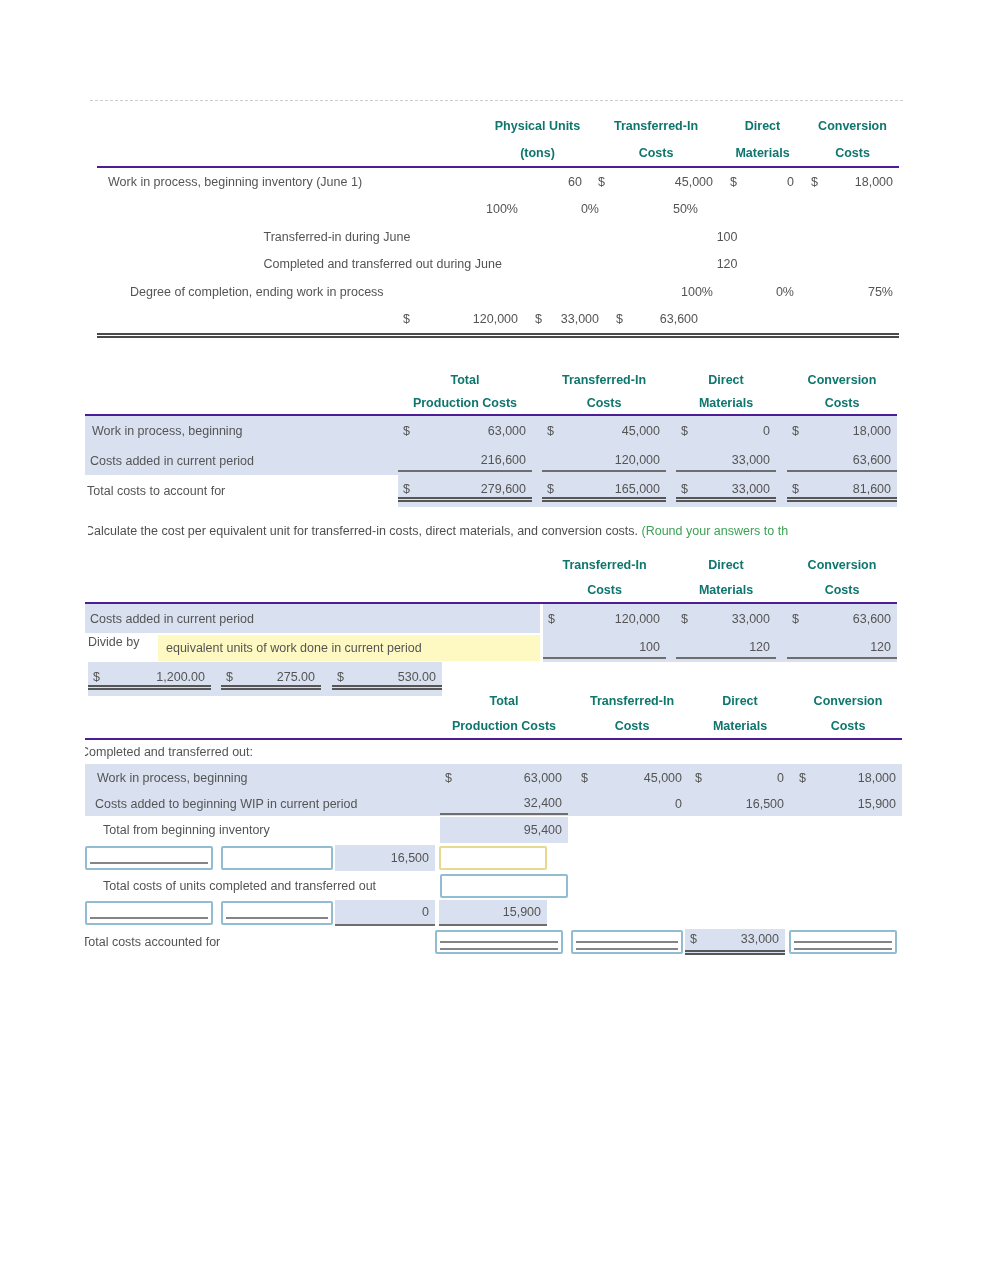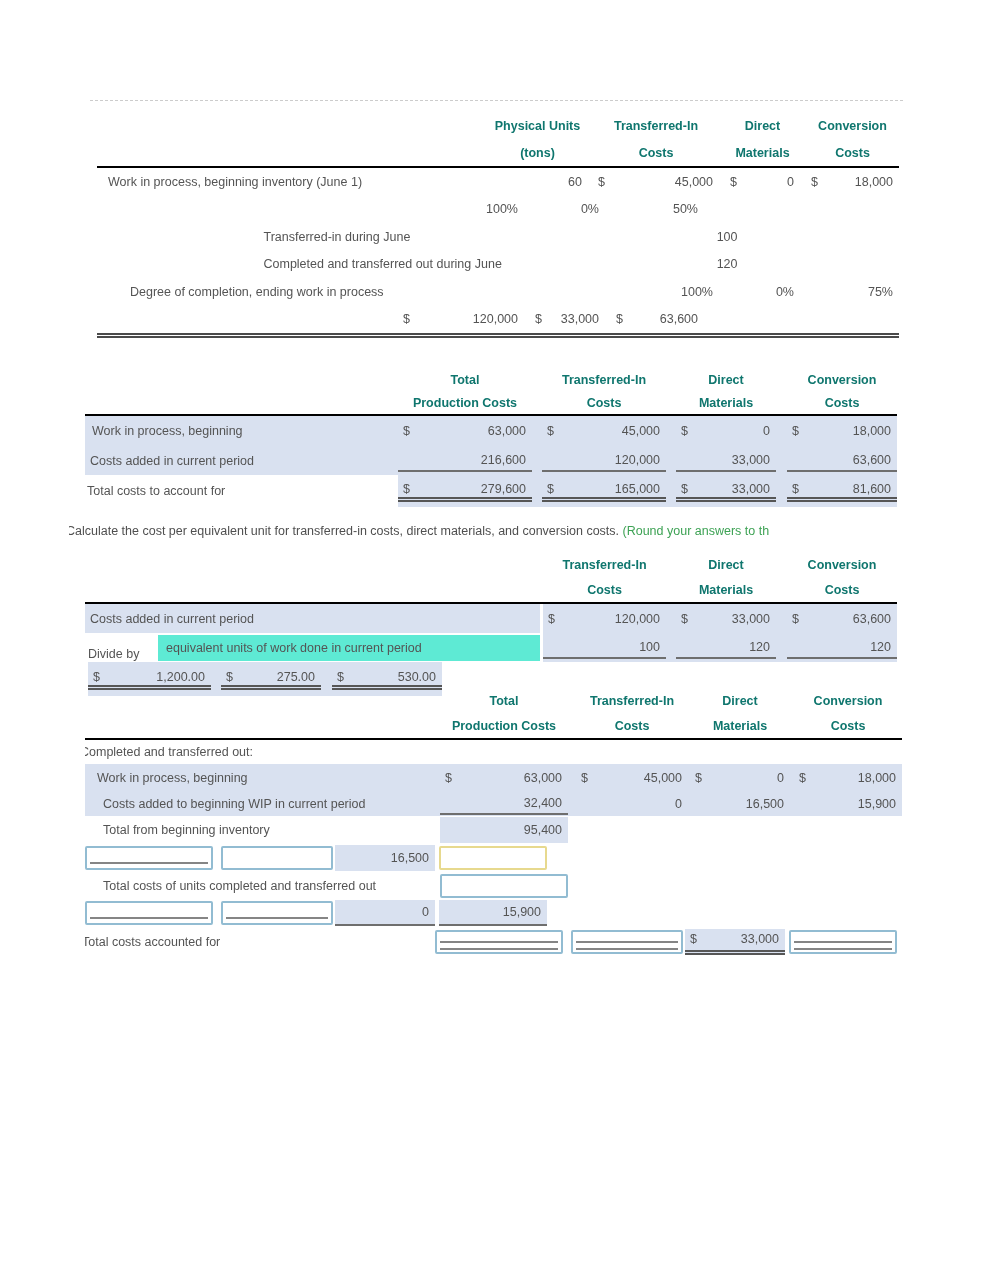--- a/index.html
+++ b/index.html
@@ -7,21 +7,21 @@
   #canvas {
     position: relative; width: 990px; height: 1280px; background: #ffffff;
     font-family: "Liberation Sans", sans-serif; font-size: 12.5px; color: #545454;
     overflow: hidden;
   }
   .dashline { position:absolute; left:90px; top:100px; width:813px; border-top:1px dashed #cccccc; }
   .tbl { position:absolute; }
   .hdr { font-weight: bold; color:#0f766e; }
   .hrow { display:flex; align-items:center; }
   .hrow .hc { text-align:center; }
-  .hline { border-bottom:2px solid #000000; }
+  .hline { border-bottom:2px solid #4c1d95; }
   .r { display:flex; align-items:center; position:relative; }
   .cell { height:22px; display:flex; align-items:center; }
   .money { justify-content:space-between; padding:0 6px 0 5px; }
   .num  { justify-content:flex-end; padding-right:6px; }
   .ul  { border-bottom:2px solid #6e6e6e; }
   .dul { border-bottom:5px double #565656; }
   .hl  { background:#d9e1f0; }
   .dbl-line { height:5px; border-top:2px solid #4a4a4a; border-bottom:2px solid #4a4a4a; }
   .lbl { white-space:nowrap; overflow:visible; }
   .clip { margin-left:-5px; }
@@ -53,33 +53,33 @@
   
   .t3 { left:85px; top:552px; width:812px; }
   .t3 .cl { width:455px; }
   .t3 .sp { width:3px; }
   .t3 .vz { width:354px; display:flex; align-items:center; }
   .t3 .cti { width:123px; } .t3 .gB { width:10px; } .t3 .gC { width:11px; }
   .t3 .cdm { width:100px; } .t3 .ccv { width:110px; }
   .t3 .hrow { height:26px; }
   .t3 .p5{padding-left:5px;} .t3 .p3{padding-left:3px;} .t3 .p4{padding-left:4px;}
   .t3 .dv { width:73px; }
-  .t3 .phrase { width:382px; height:26px; display:flex; align-items:center; padding-left:8px; background:#5eead4; }
+  .t3 .phrase { width:382px; height:26px; display:flex; align-items:center; padding-left:8px; background:#fef9c3; }
 
   
   .t4 { left:85px; top:688px; width:817px; overflow:hidden; }
   .t4 .cl { width:355px; }
   .t4 .ctot { width:128px; }
   .t4 .gA { width:8px; } .t4 .gB { width:2px; } .t4 .gC { width:4px; }
   .t4 .cti { width:112px; } .t4 .cdm { width:100px; } .t4 .ccv { width:108px; }
   .t4 .hrow { height:26px; }
-  .t4 .p11{padding-left:11px;} .t4 .p12{padding-left:12px;} .t4 .p10{padding-left:18px;} .t4 .p18{padding-left:18px;}
-
-  
-  .para { position:absolute; left:69px; top:524px; width:820px; height:18px;
+  .t4 .p11{padding-left:11px;} .t4 .p12{padding-left:12px;} .t4 .p10{padding-left:10px;} .t4 .p18{padding-left:18px;}
+
+  
+  .para { position:absolute; left:88px; top:524px; width:820px; height:18px;
           white-space:nowrap; overflow:hidden; text-indent:-3px; color:#4f4f4f; }
   .para .green { color:#3da254; }
 </style>
 </head>
 <body>
 
 <div id="canvas">
 
   <div class="dashline"></div>
 
@@ -300,21 +300,21 @@
           </div>
         <i class="gC"></i>
         <div class="ccv cell money">
             <span>$</span>
             <span>63,600</span>
           </div>
       </div>
     </div>
 
     <div class="r" style="height:29px">
-      <div class="cl" style="display:flex;align-items:flex-end;">
+      <div class="cl" style="display:flex;align-items:flex-start;">
         <div class="dv p3 lbl">Divide by</div>
         <div class="phrase lbl">equivalent units of work done in current period</div>
       </div>
       <i class="sp"></i>
       <div class="vz hl" style="height:100%">
         <div class="cti cell num ul">100</div>
         <i class="gB"></i>
         <div class="cdm cell num ul">120</div>
         <i class="gC"></i>
         <div class="ccv cell num ul">120</div>

